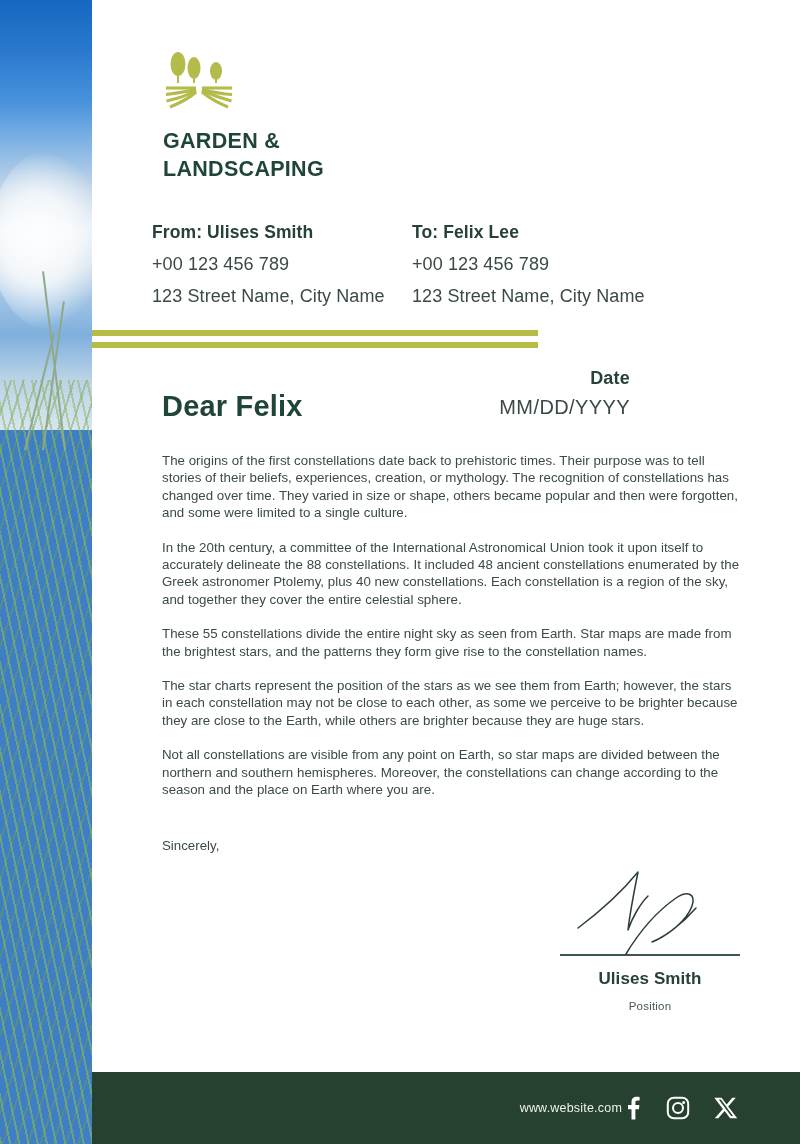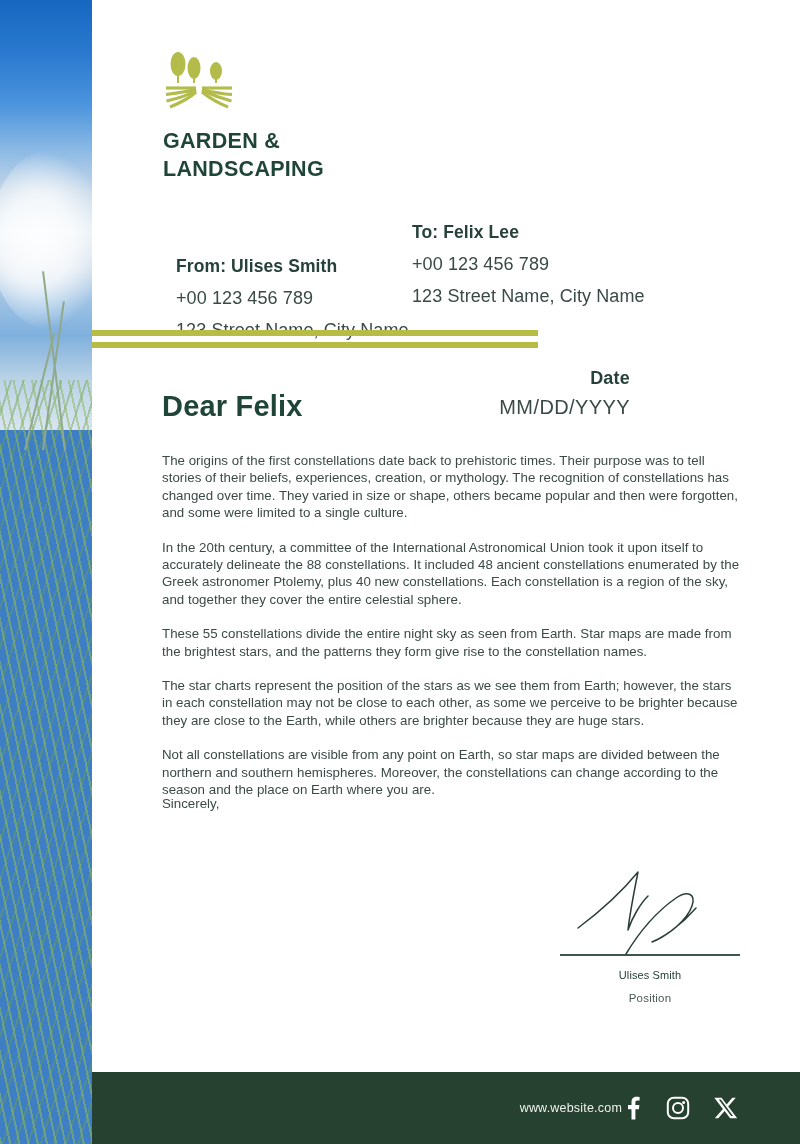--- a/index.html
+++ b/index.html
@@ -107,21 +107,21 @@
     font-weight: 700;
     color: #26403a;
     letter-spacing: .1px;
   }
   .addr-line {
     font-size: 18px;
     color: #3a4a46;
     margin-top: 11px;
     letter-spacing: .1px;
   }
-  #from-block { position: absolute; left: 84px; top: 222px; width: 270px; margin-top: 34px; }
+  #from-block { position: absolute; left: 60px; top: 222px; width: 270px; }
   #to-block   { position: absolute; left: 320px; top: 222px; width: 280px; }
 
   
   #rule-top {
     position: absolute; left: 0px; top: 330px;
     width: 446px; height: 6px; background: #b7bc44;
   }
   #rule-bottom {
     position: absolute; left: 0px; top: 342px;
     width: 446px; height: 6px; background: #b7bc44;
@@ -151,33 +151,33 @@
     width: 578px;
   }
   #body-copy p {
     font-size: 13.3px;
     line-height: 17.4px;
     color: #3b4a47;
     margin-bottom: 17px;
     letter-spacing: .02px;
   }
   #signoff {
-    position: absolute; left: 70px; top: 796px;
+    position: absolute; left: 70px; top: 838px;
     font-size: 13.3px; color: #3b4a47;
   }
 
   
   #sign-block {
     position: absolute; left: 468px; top: 868px;
     width: 180px; text-align: center;
   }
   #sig-mark { display: block; width: 180px; height: 90px; }
   #sig-rule { width: 180px; height: 1.6px; background: #3e564f; margin-top: -4px; }
   #sig-name {
-    font-size: 11px; font-weight: 400; color: #26403a;
+    font-size: 17px; font-weight: 700; color: #26403a;
     margin-top: 13px; letter-spacing: .1px;
   }
   #sig-position {
     font-size: 11.5px; color: #4a5a56; margin-top: 11px; letter-spacing: .2px;
   }
 
   
   #footer {
     position: absolute;
     left: 92px; top: 1072px;

